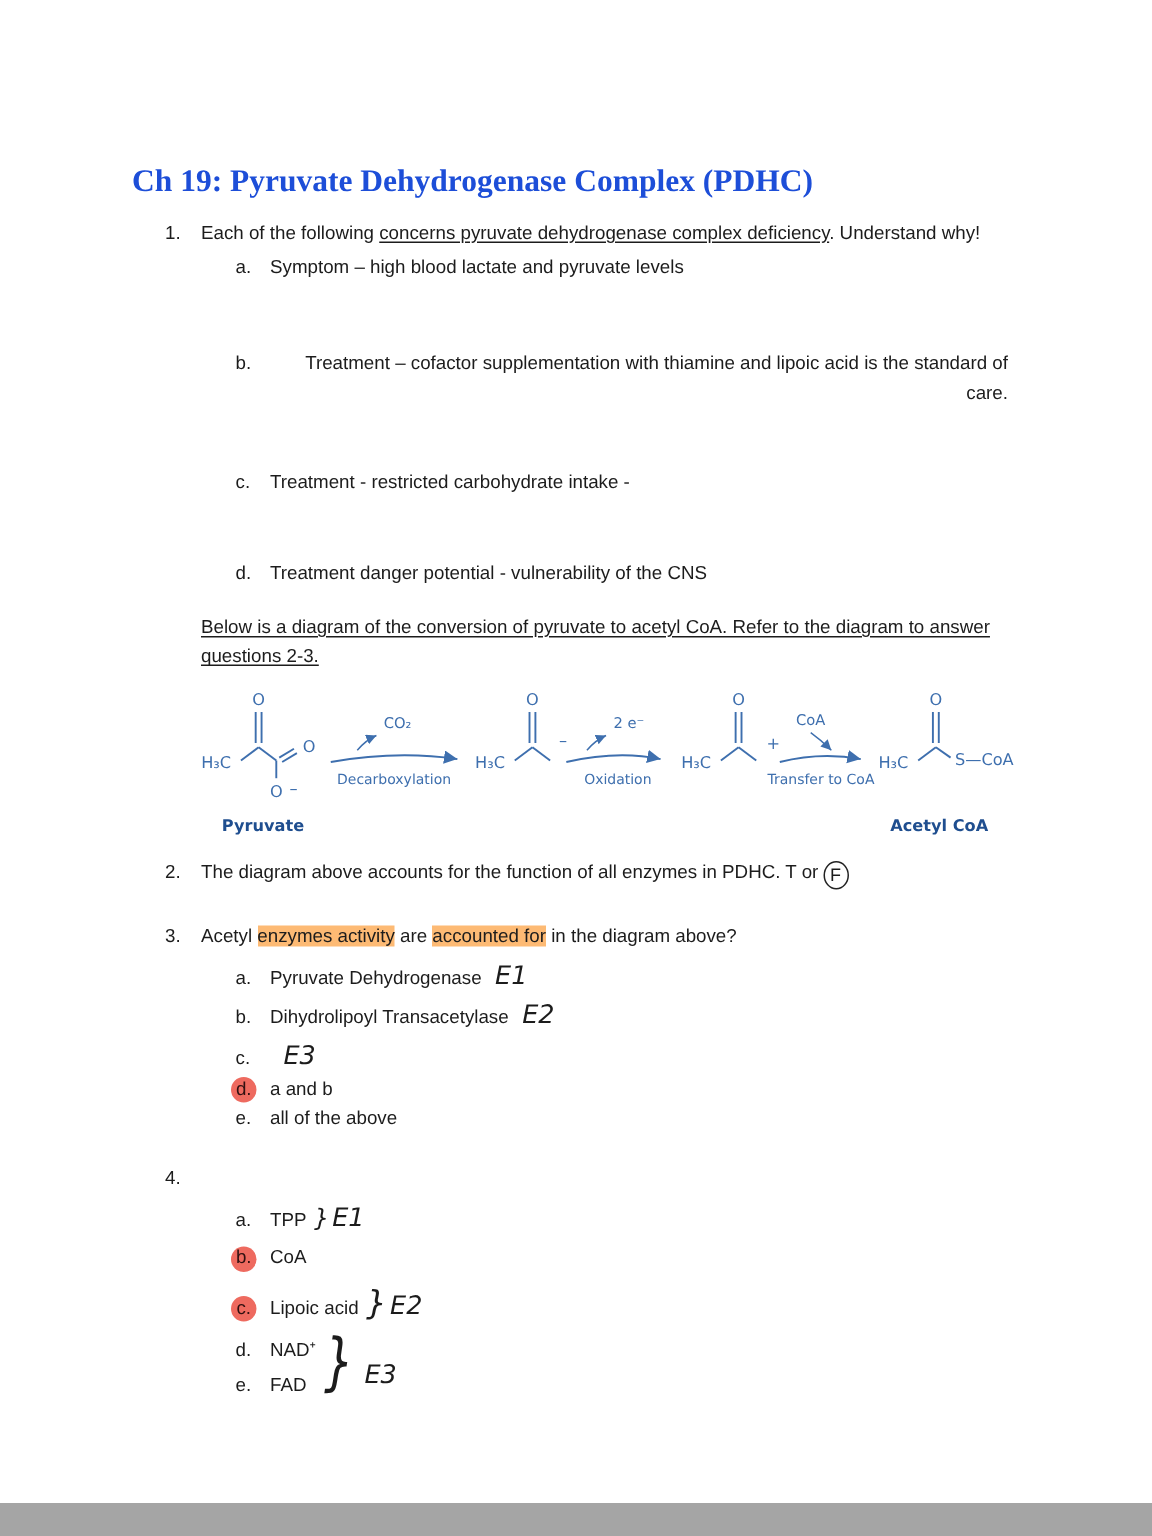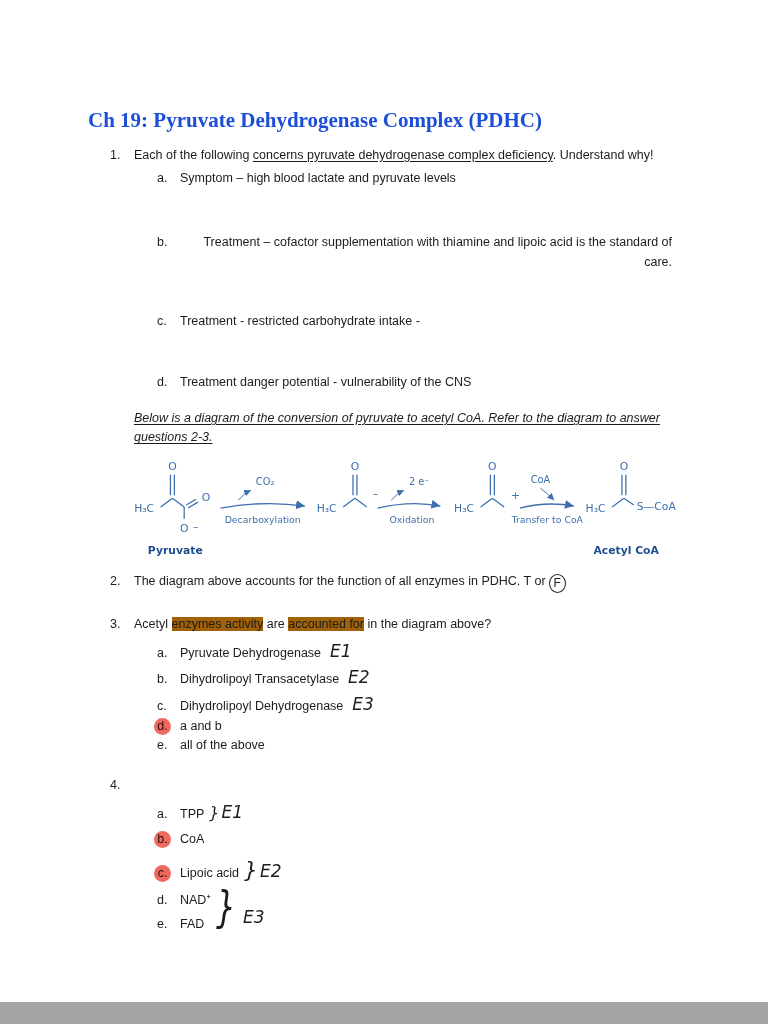--- a/index.html
+++ b/index.html
@@ -17,21 +17,21 @@
   .sub-text{max-width:492px;text-align:right;}
   .gap-sm{margin-bottom:4px;}
   .gap-a{margin-bottom:45px;}
   .gap-b{margin-bottom:40px;}
   .gap-c{margin-bottom:42px;}
   .gap-d{margin-bottom:16px;}
   .u{text-decoration:underline;text-underline-offset:2px;margin-top:24px;}
   .intro{margin-left:46px;max-width:542px;margin-bottom:8px;}
   .diagram-wrap{margin-left:46px;margin-top:4px;}
   svg{font-family:"DejaVu Sans",sans-serif;display:block;}
-  .hl{background:#a16207;}
+  .hl{background:#fdba74;}
   .hw{font-family:"DejaVu Sans",sans-serif;font-style:italic;}
   .hw-answer{font-size:13.5px;letter-spacing:.3px;transform:rotate(-0.6deg);display:inline-block;}
   .hw-small{font-family:"DejaVu Sans",sans-serif;font-style:italic;font-size:17px;margin-left:9px;}
   .hw-brace{font-family:"DejaVu Sans",sans-serif;font-style:italic;font-size:16px;margin-left:5px;vertical-align:-2px;}
   .hw-brace-lg{font-family:"DejaVu Sans",sans-serif;font-style:italic;font-size:22px;margin-left:5px;vertical-align:-5px;}
   .circle-f{
     display:inline-block;width:15px;height:17px;border:1.4px solid #222;border-radius:50%;
     text-align:center;line-height:16px;margin-left:3px;vertical-align:-2px;font-size:12px;
   }
   .red-circle{
@@ -75,21 +75,21 @@
     <div class="sub-row gap-c">
       <span class="sub-letter">c.</span>
       <span class="sub-text">Treatment - restricted carbohydrate intake -</span>
     </div>
     <div class="sub-row gap-d">
       <span class="sub-letter">d.</span>
       <span class="sub-text">Treatment danger potential - vulnerability of the CNS</span>
     </div>
   </div>
 
-  <p class="intro u" style="margin-top:0;font-style:italic;">Below is a diagram of the conversion of pyruvate to acetyl CoA. Refer to the diagram to answer questions 2-3.</p>
+  <p class="intro u" style="margin-top:0;">Below is a diagram of the conversion of pyruvate to acetyl CoA. Refer to the diagram to answer questions 2-3.</p>
 
   <div class="diagram-wrap">
     <svg width="545" height="106" viewBox="0 0 555 108">
       <defs>
         <marker id="ah" markerWidth="9" markerHeight="8" refX="7" refY="3.5" orient="auto">
           <path d="M0,0 L7,3.5 L0,7 Z" fill="#3e6fae"></path>
         </marker>
       </defs>
 
       <g stroke="#3e6fae" stroke-width="1.3" fill="none">
@@ -188,21 +188,20 @@
       <span>Pyruvate Dehydrogenase</span>
       <span class="hw-small">E1</span>
     </div>
     <div class="sub-row">
       <span class="sub-letter">b.</span>
       <span>Dihydrolipoyl Transacetylase</span>
       <span class="hw-small">E2</span>
     </div>
     <div class="sub-row">
       <span class="sub-letter">c.</span>
-      <span>Dihydrolipoyl Dehydrogenase</span>
       <span class="hw-small">E3</span>
     </div>
     <div class="sub-row">
       <span class="sub-letter"><span class="red-circle">d.</span></span>
       <span>a and b</span>
     </div>
     <div class="sub-row">
       <span class="sub-letter">e.</span>
       <span>all of the above</span>
     </div>

